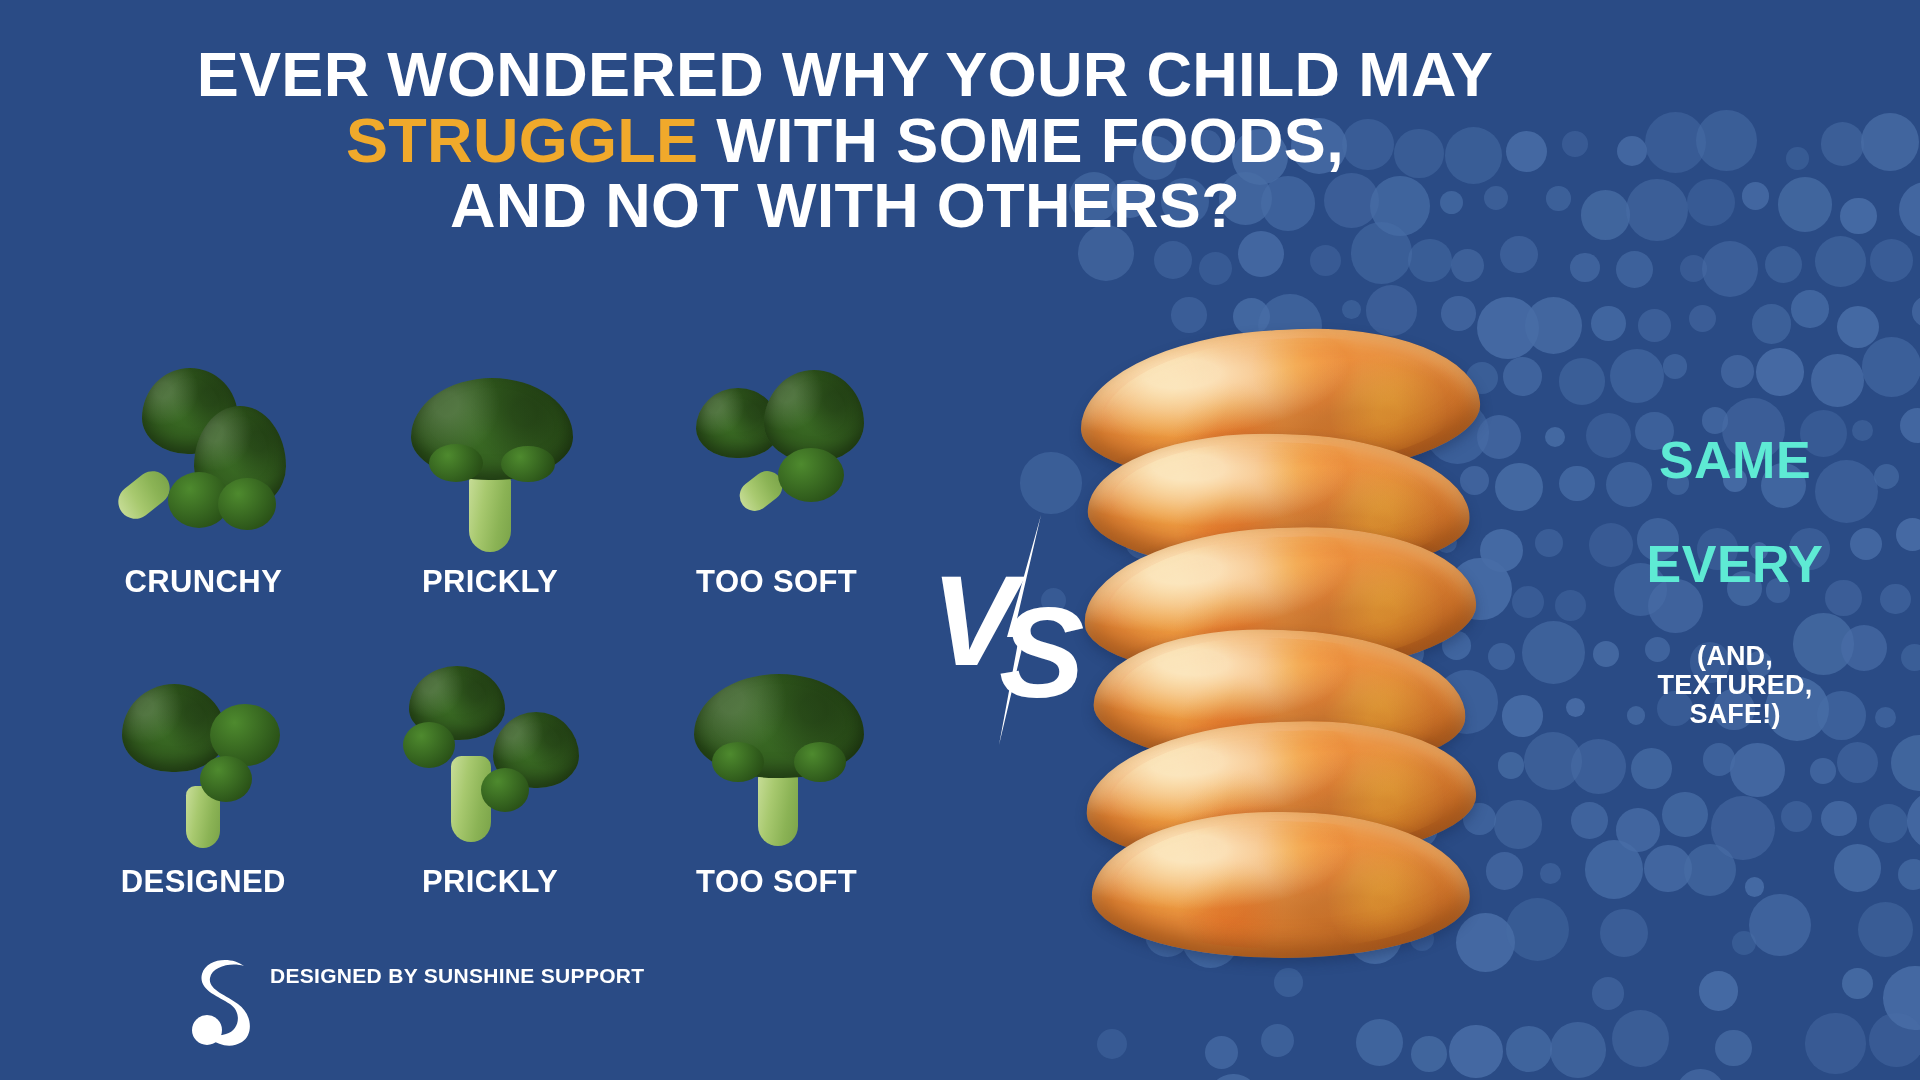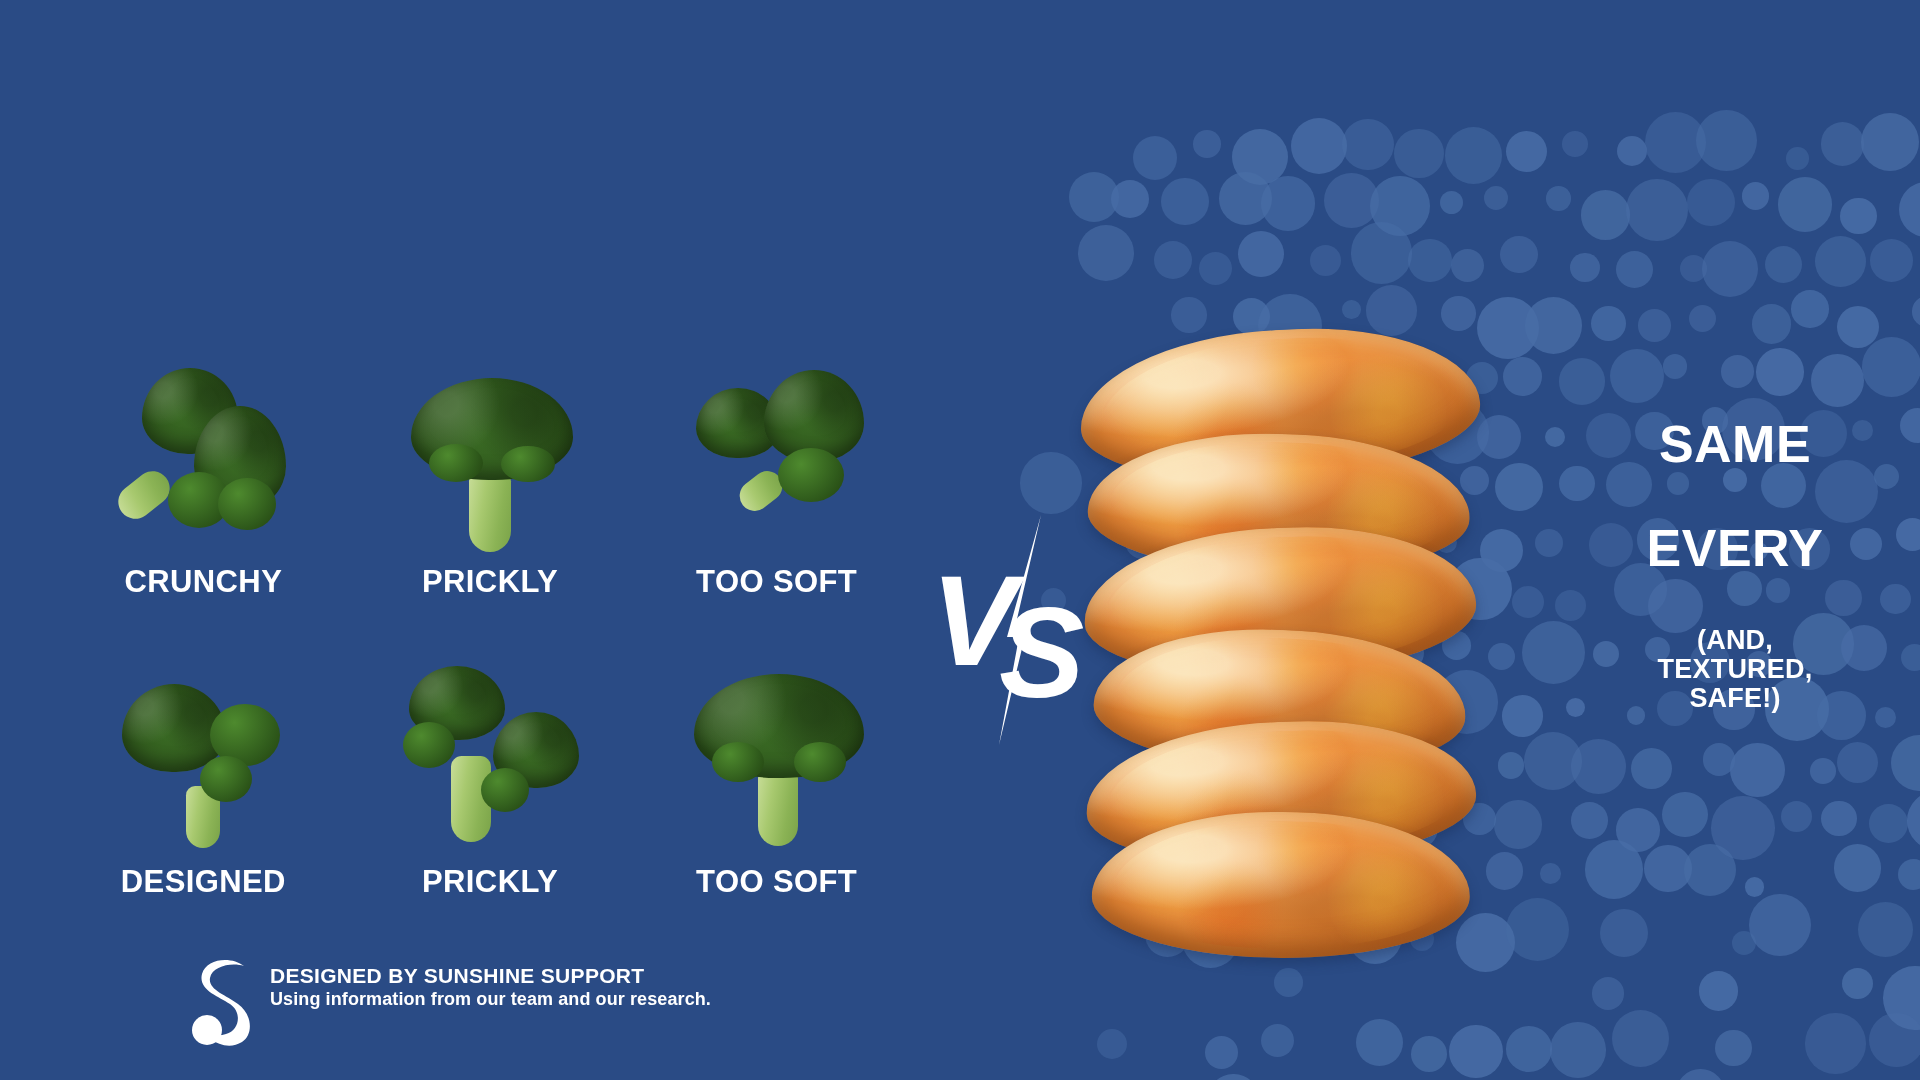--- a/index.html
+++ b/index.html
@@ -144,24 +144,25 @@
   #right-column {
     position:absolute;
     left:1560px; top:418px;
     width:350px;
     z-index:7;
     text-align:center;
   }
   .rc-big {
     font-size:52px;
     font-weight:bold;
-    color:#ffffff;
+    color:#5eead4;
     letter-spacing:0.5px;
     line-height:1;
     margin-bottom:52px;
+    margin-top:16px;
   }
   .rc-big:last-of-type { margin-bottom:32px; }
   #rc-note {
     font-size:27px;
     font-weight:bold;
     color:#FFFFFF;
     line-height:1.08;
     letter-spacing:0.2px;
   }
 
@@ -436,20 +437,25 @@
       <div class="dot" style="left: 814.938px; top: 557.033px; width: 21.2158px; height: 21.2158px; background: rgb(72, 109, 166); opacity: 0.63;"></div>
       <div class="dot" style="left: 830.846px; top: 584.777px; width: 56.048px; height: 56.048px; background: rgb(72, 109, 166); opacity: 0.75;"></div>
       <div class="dot" style="left: 808.92px; top: 653.674px; width: 39.2643px; height: 39.2643px; background: rgb(72, 109, 166); opacity: 0.53;"></div>
       <div class="dot" style="left: 837.817px; top: 709.055px; width: 31.0634px; height: 31.0634px; background: rgb(72, 109, 166); opacity: 0.72;"></div>
       <div class="dot" style="left: 798.262px; top: 751.61px; width: 55.095px; height: 55.095px; background: rgb(72, 109, 166); opacity: 0.5;"></div>
       <div class="dot" style="left: 823.048px; top: 816.056px; width: 63.5063px; height: 63.5063px; background: rgb(72, 109, 166); opacity: 0.86;"></div>
       <div class="dot" style="left: 809.249px; top: 862.76px; width: 54.4708px; height: 54.4708px; background: rgb(72, 109, 166); opacity: 0.47;"></div>
       <div class="dot" style="left: 847.327px; top: 640.702px; width: 59.0403px; height: 59.0403px; background: rgb(72, 109, 166); opacity: 0.82;"></div>
     </div>
 
+  <div id="headline">
+    <span class="hl-line">EVER WONDERED WHY YOUR CHILD MAY</span>
+    <span class="hl-line"><span class="hl-accent">STRUGGLE</span><span> WITH SOME FOODS,</span></span>
+    <span class="hl-line">AND NOT WITH OTHERS?</span>
+  </div>
 
   <div id="broccoli-grid">
 
     <div class="bro-cell">
       <div class="bro-art">
         <div class="stalk tilt" style="left:8px;  top:118px; width:56px; height:34px;"></div>
         <div class="head" style="left:34px; top:8px;   width:96px; height:86px;"></div>
         <div class="head" style="left:86px; top:46px;  width:92px; height:104px;"></div>
         <div class="floret" style="left:60px; top:112px; width:62px; height:56px;"></div>
         <div class="floret" style="left:110px;top:118px; width:58px; height:52px;"></div>
@@ -538,17 +544,16 @@
   <div id="footer">
     <div id="brand-logo">
       <svg width="62" height="92" viewBox="0 0 62 92">
         <path d="M54 8 C42 -2 16 0 12 16 C8 32 28 38 40 46 C52 54 50 72 36 76 C24 80 12 74 8 64
                  C14 82 36 94 52 84 C64 76 62 56 48 46 C36 37 18 32 20 20 C22 8 42 4 54 8 Z" fill="#FFFFFF"></path>
         <circle cx="17" cy="72" r="15" fill="#FFFFFF"></circle>
       </svg>
     </div>
     <div id="footer-text">
       <div id="footer-title">DESIGNED BY SUNSHINE SUPPORT</div>
-      <div id="footer-sub">Using information from our team and our research.</div>
     </div>
   </div>
 
 </div>
 
 </body></html>

